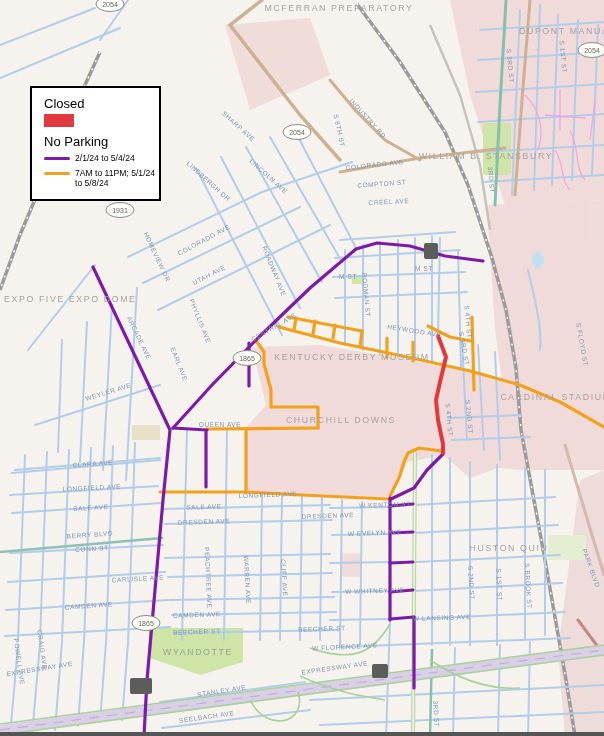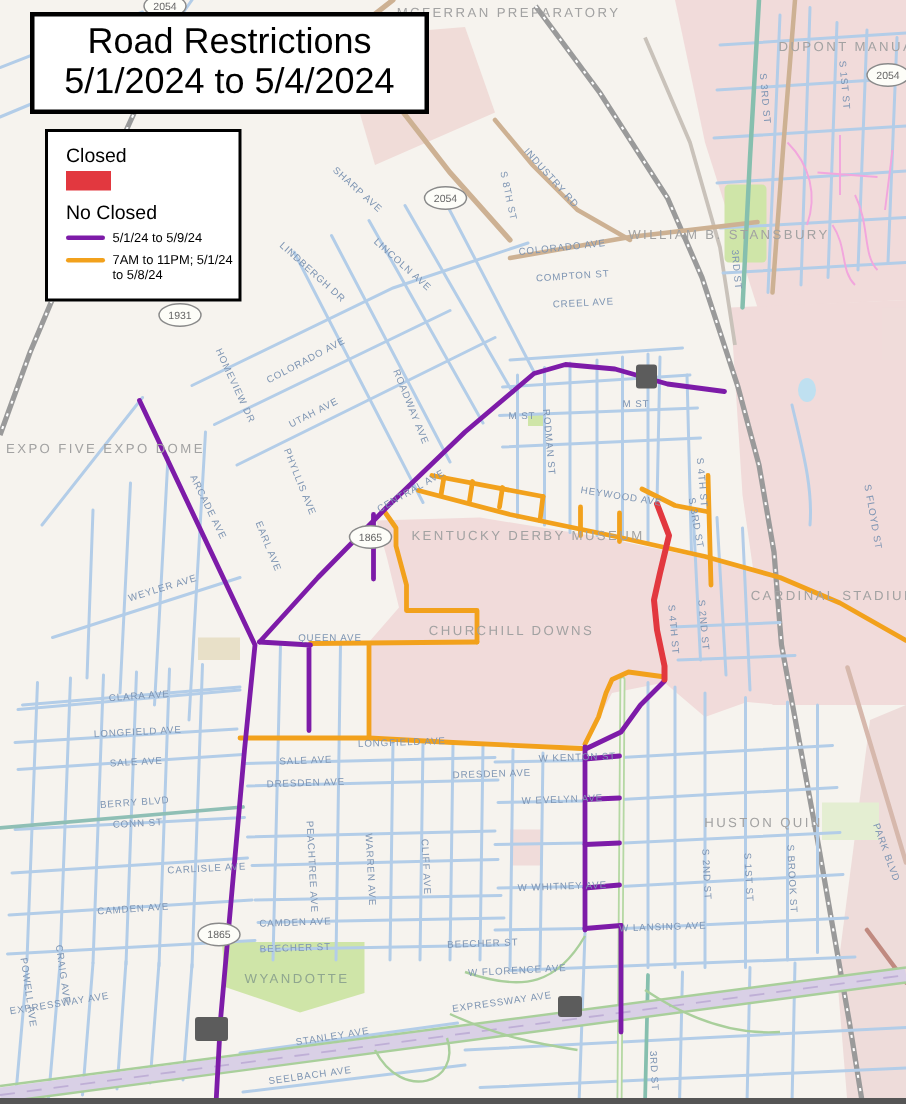--- a/index.html
+++ b/index.html
@@ -233,32 +233,28 @@
         <text x="486" y="159" class="plabel" text-anchor="middle">WILLIAM B. STANSBURY</text>
         <text x="4" y="302" class="plabel" text-anchor="start">EXPO FIVE EXPO DOME</text>
         <text x="352" y="360" class="plabel" text-anchor="middle">KENTUCKY DERBY MUSEUM</text>
         <text x="341" y="423" class="plabel" text-anchor="middle">CHURCHILL DOWNS</text>
         <text x="556" y="400" class="plabel" text-anchor="middle">CARDINAL STADIUM</text>
         <text x="509" y="551" class="plabel" text-anchor="middle">HUSTON QUIN</text>
         <text x="198" y="655" class="plabel park-label" text-anchor="middle">WYANDOTTE</text>
       </g>
 </svg>
 
-<div class="title-box">
-  <div>Road Restrictions</div>
-  <div>5/1/2024 to 5/4/2024</div>
-</div>
 
 <div class="legend-box">
   <div class="legend-h">Closed</div>
   <div class="legend-swatch" style="background: rgb(226, 56, 63);"></div>
-  <div class="legend-h">No Closed</div>
+  <div class="legend-h">No Parking</div>
   <div class="legend-row">
     <div class="legend-line" style="background: rgb(125, 27, 168);"></div>
-    <span>5/1/24 to 5/9/24</span>
+    <span>2/1/24 to 5/4/24</span>
   </div>
   <div class="legend-row">
     <div class="legend-line" style="background: rgb(242, 161, 28);"></div>
     <span>7AM to 11PM; 5/1/24 to 5/8/24</span>
   </div>
 </div>
 
 <div class="bottom-bar"></div>
 </div>
 

